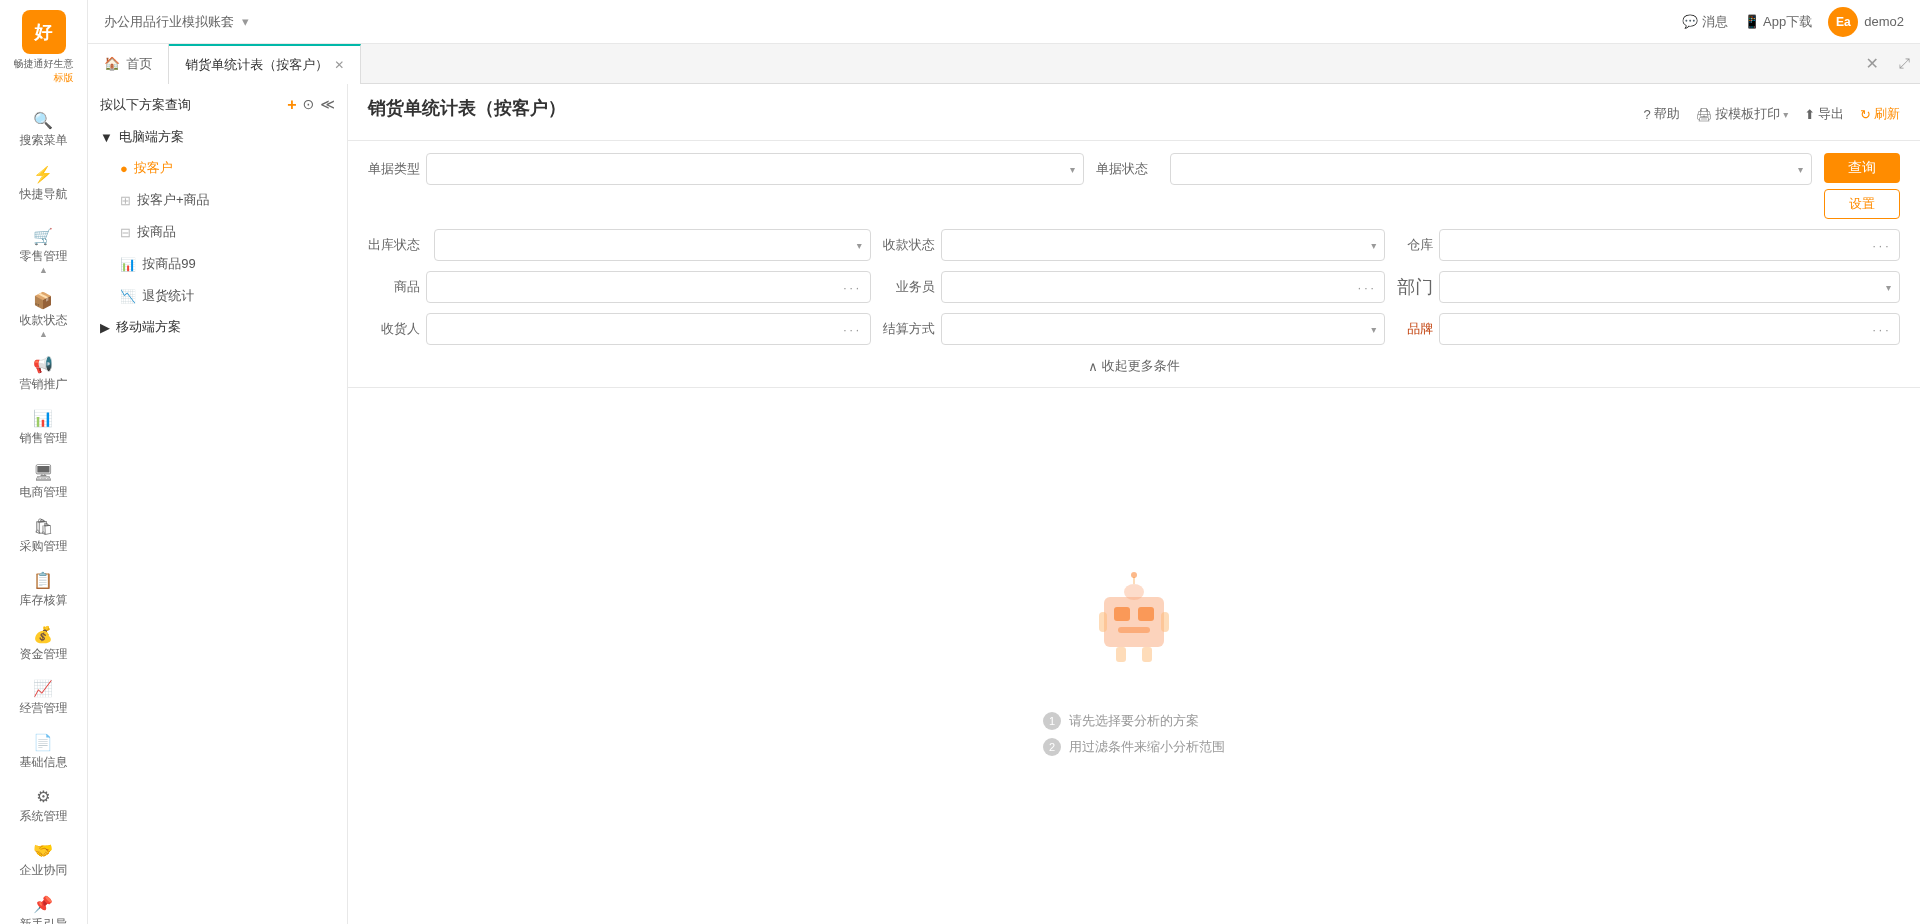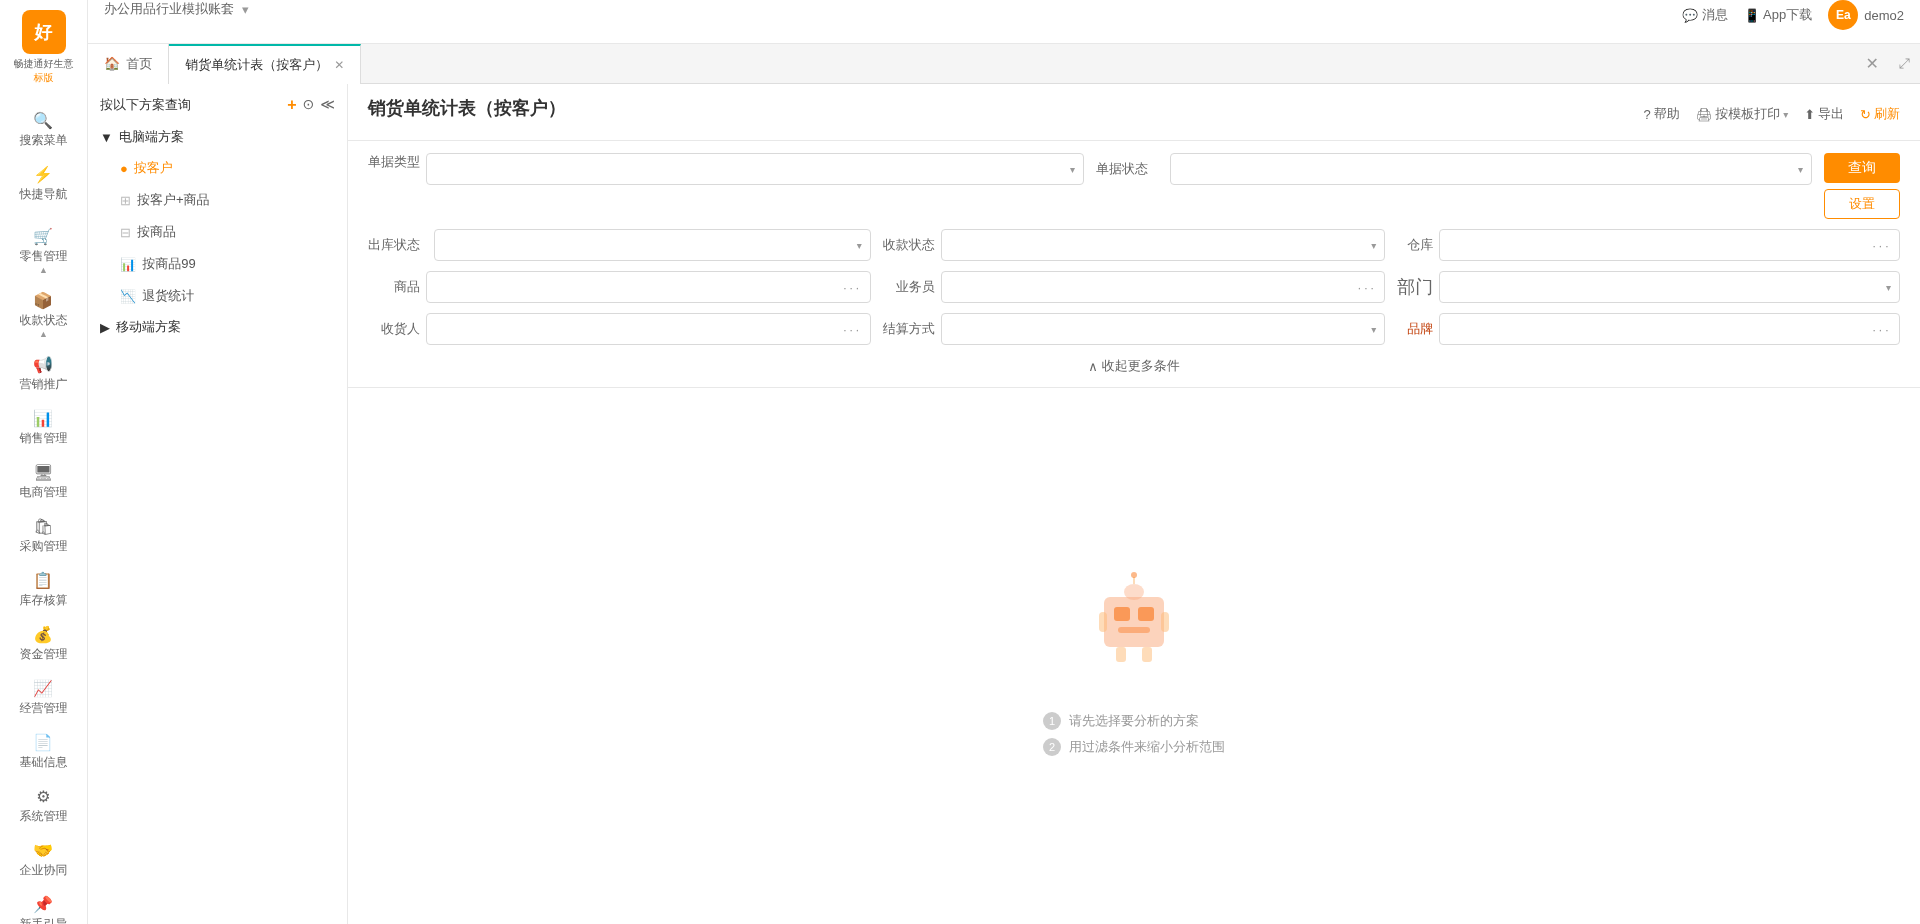--- a/index.html
+++ b/index.html
@@ -2,30 +2,30 @@
 <html><head>
   <meta charset="utf-8">
   <style>
     * { box-sizing: border-box; margin: 0; padding: 0; }
     body { font-family: 'Microsoft YaHei', Arial, sans-serif; font-size: 13px; background: #f0f2f5; color: #333; display: flex; height: 924px; overflow: hidden; }
 
     
     .sidebar { width: 88px; background: #fff; display: flex; flex-direction: column; align-items: center; border-right: 1px solid #e8e8e8; height: 100%; overflow-y: auto; }
     .sidebar-logo { width: 100%; display: flex; flex-direction: column; align-items: center; padding: 10px 5px; background: #fff; }
     .sidebar-logo .logo-icon { width: 44px; height: 44px; background: #ff8c00; border-radius: 8px; display: flex; align-items: center; justify-content: center; color: white; font-size: 18px; font-weight: bold; }
-    .sidebar-logo .logo-text { font-size: 10px; color: #666; margin-top: 3px; text-align: center; }
+    .sidebar-logo .logo-text { font-size: 10px; color: #666; margin-top: 3px; text-align: right; }
     .sidebar-item { width: 100%; padding: 8px 4px; display: flex; flex-direction: column; align-items: center; cursor: pointer; color: #666; font-size: 12px; }
     .sidebar-item .icon { font-size: 16px; margin-bottom: 2px; }
     .sidebar-divider { width: 60%; height: 1px; background: #f0f0f0; margin: 4px 0; }
 
     
     .main { flex: 1; display: flex; flex-direction: column; overflow: hidden; }
 
     
-    .topbar { height: 44px; background: #fff; display: flex; align-items: flex-start; padding: 0 16px; border-bottom: 1px solid #e8e8e8; justify-content: space-between; }
+    .topbar { height: 44px; background: #fff; display: flex; align-items: center; padding: 0 16px; border-bottom: 1px solid #e8e8e8; justify-content: space-between; }
     .topbar-left { display: flex; align-items: center; gap: 8px; color: #666; font-size: 13px; }
     .topbar-right { display: flex; align-items: center; gap: 16px; color: #666; font-size: 13px; }
     .topbar-right .avatar { width: 30px; height: 30px; border-radius: 50%; background: #ff8c00; color: white; display: flex; align-items: center; justify-content: center; font-size: 12px; font-weight: bold; }
 
     
     .tabbar { height: 40px; background: #f5f5f5; display: flex; align-items: center; padding: 0 0; border-bottom: 1px solid #ddd; }
     .tab { height: 40px; display: flex; align-items: center; padding: 0 16px; cursor: pointer; font-size: 13px; color: #666; border-right: 1px solid #ddd; gap: 6px; background: #f5f5f5; }
     .tab.active { background: #fff; color: #333; border-top: 2px solid #00b8a9; }
     .tab .close-btn { color: #999; font-size: 12px; }
     .tab.home { background: #fff; }
@@ -238,21 +238,21 @@
           <span style="display:flex;align-items:center;gap:3px;cursor:pointer;color:#ff8c00;font-size:13px;">
             <span>↻</span>
             <span>刷新</span>
           </span>
         </div>
       </div>
 
       <div style="background:#fff;padding:12px 20px;border-bottom:1px solid #e8e8e8;">
 
         <div style="display:flex;align-items:flex-start;gap:12px;margin-bottom:10px;">
-          <div style="flex:1;display:flex;align-items:flex-start;gap:6px;">
+          <div style="flex:1;display:flex;align-items:center;gap:6px;">
             <span style="color:#666;font-size:13px;white-space:nowrap;min-width:52px;text-align:right;">单据类型</span>
             <div style="flex:1;height:32px;border:1px solid #d9d9d9;border-radius:4px;padding:0 8px;font-size:13px;display:flex;align-items:center;justify-content:space-between;cursor:pointer;">
               <span style="color:#bbb;"></span>
               <span style="color:#999;font-size:10px;">▾</span>
             </div>
           </div>
           <div style="flex:1;display:flex;align-items:center;gap:22px;">
             <span style="color:#666;font-size:13px;white-space:nowrap;min-width:52px;text-align:right;">单据状态</span>
             <div style="flex:1;height:32px;border:1px solid #d9d9d9;border-radius:4px;padding:0 8px;font-size:13px;display:flex;align-items:center;justify-content:space-between;cursor:pointer;">
               <span style="color:#bbb;"></span>

